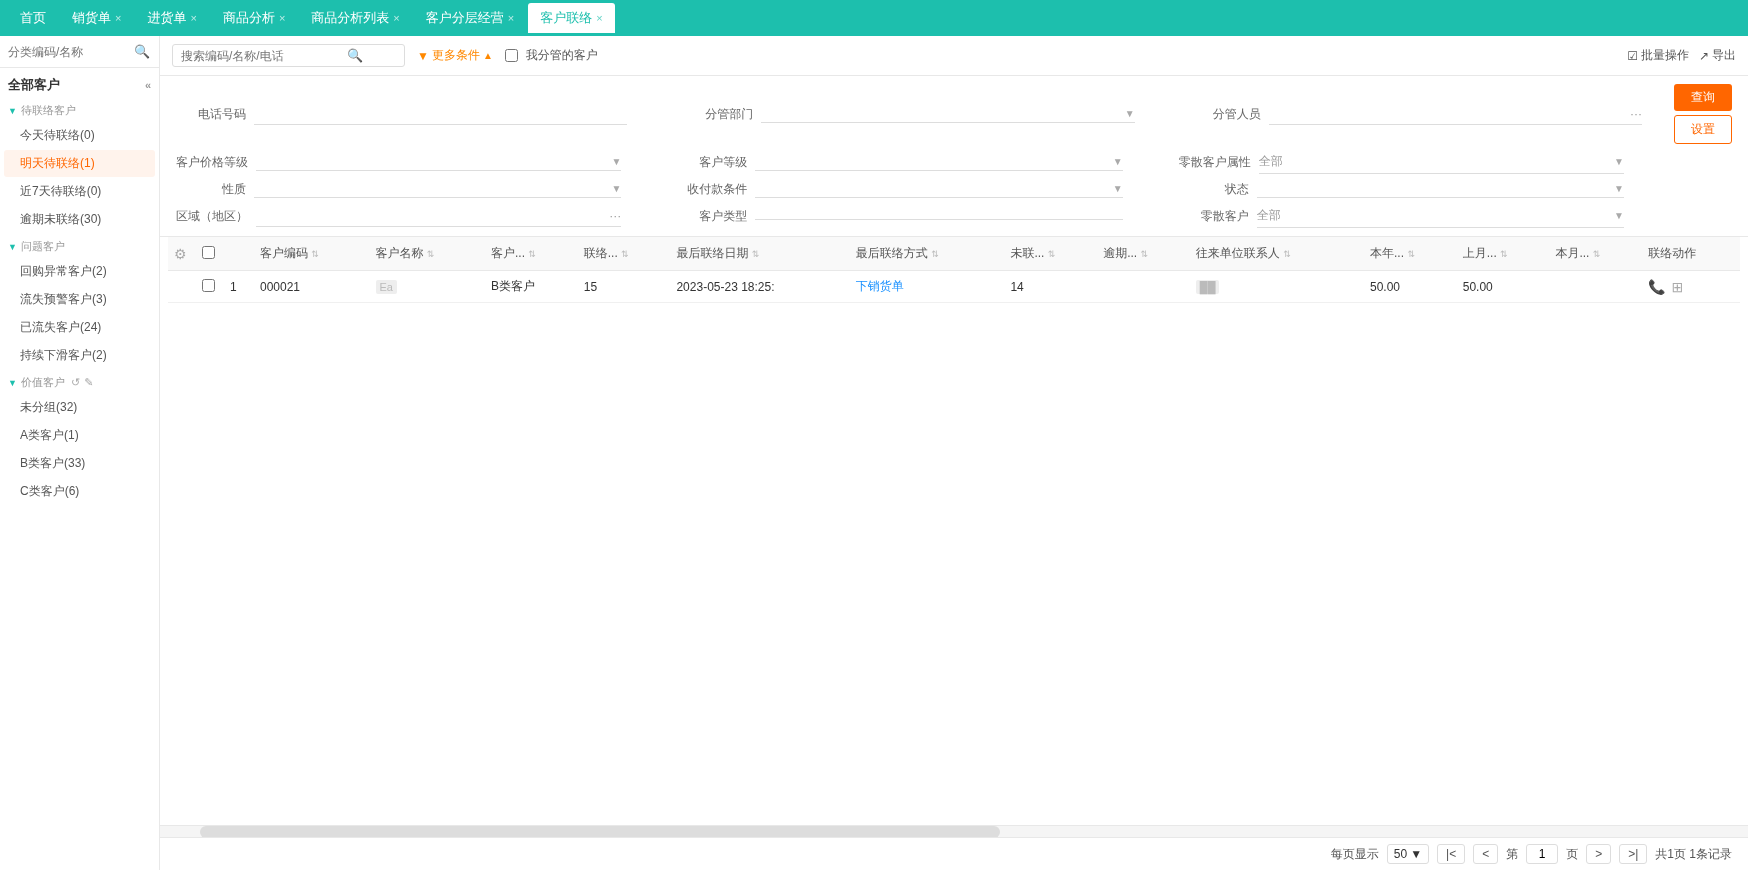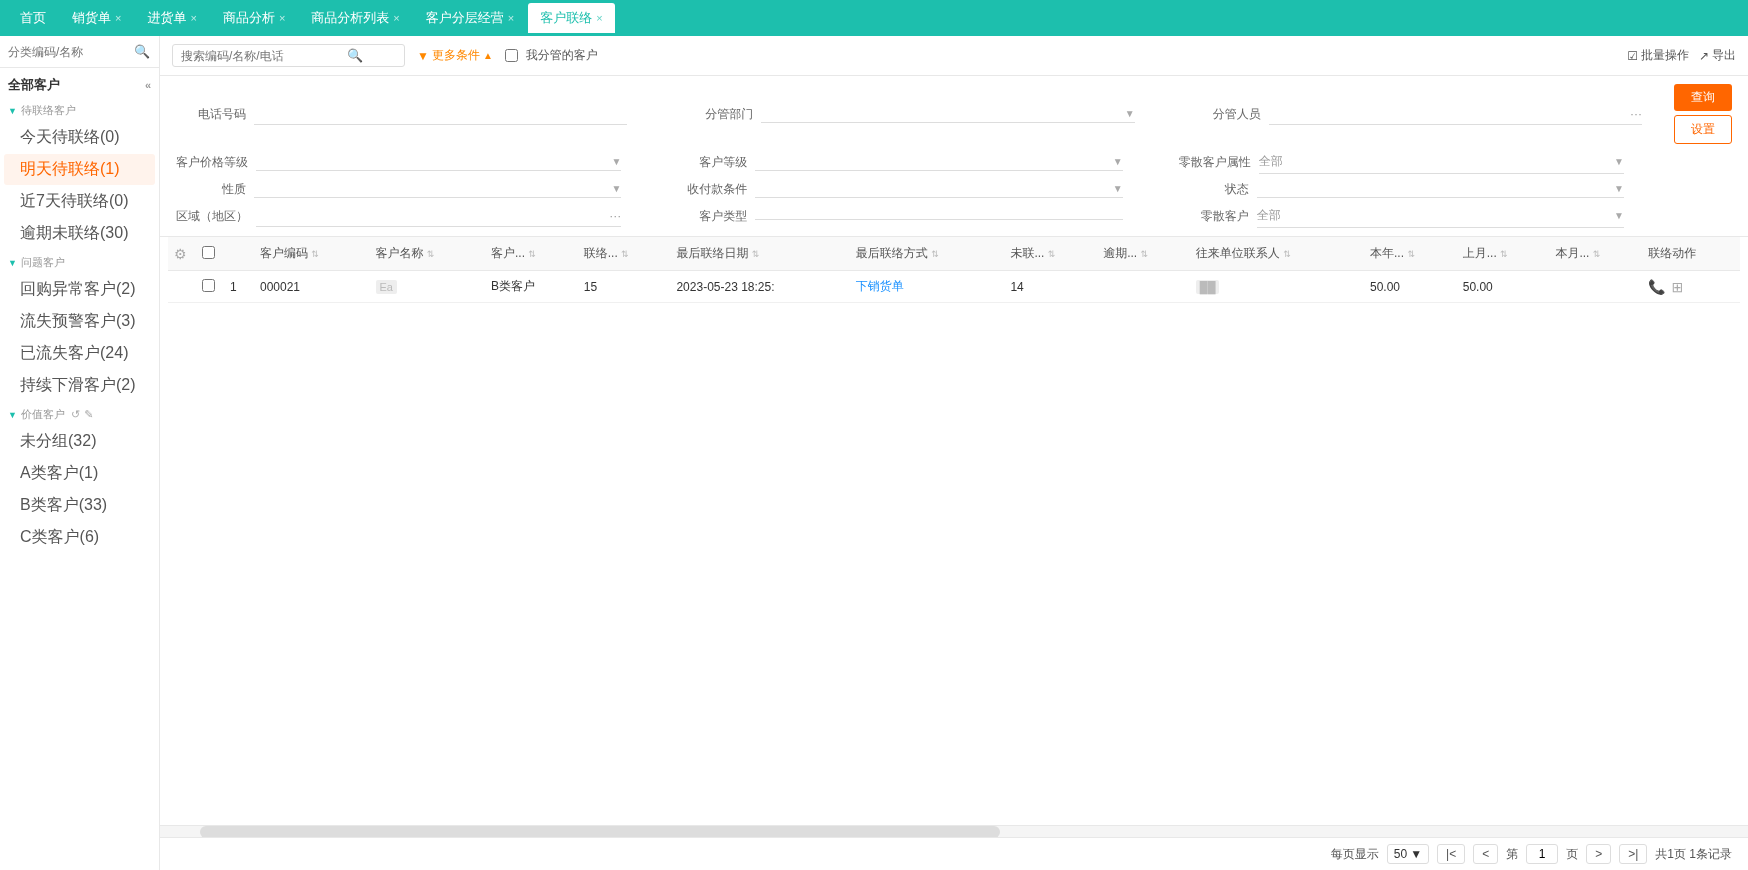--- a/index.html
+++ b/index.html
@@ -74,21 +74,21 @@
       color: #999;
       font-size: 11px;
       display: flex;
       align-items: center;
       gap: 4px;
     }
     .sidebar-item {
       padding: 5px 8px 5px 16px;
       cursor: pointer;
       color: #555;
-      font-size: 16px;
+      font-size: 12px;
       border-radius: 3px;
       margin: 1px 4px;
     }
     .sidebar-item.active { background: #fff3ec; color: #ff6600; font-weight: normal; }
     .sidebar-group-triangle { font-size: 9px; color: #1dbfad; }
 
     
     .content-area {
       flex: 1;
       display: flex;

